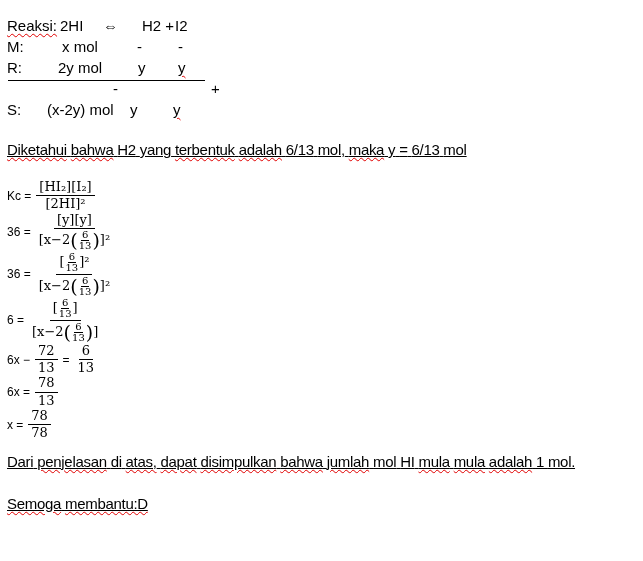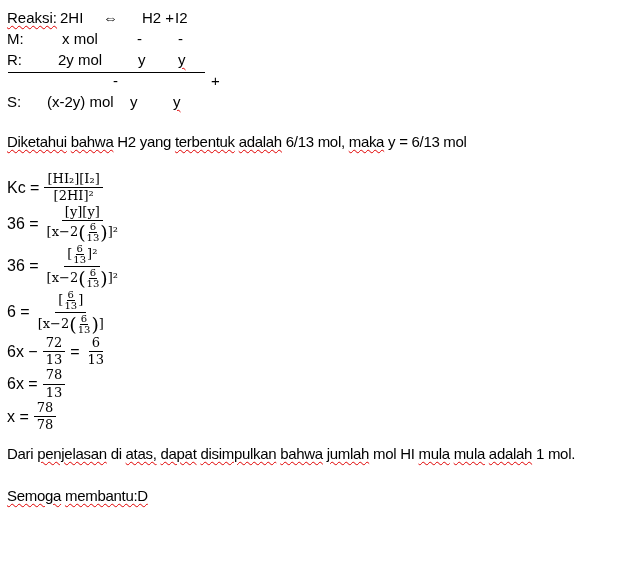--- a/index.html
+++ b/index.html
@@ -7,21 +7,21 @@
     background: var(--background, #fff);
     color: var(--text, #000);
   }
   .page {
     position: relative;
     width: 643px; height: 561px;
     background: var(--background, #fff);
     font-family: "Liberation Sans", sans-serif;
     font-size: 15px;
     color: var(--text, #000);
-    padding-top: 8px;
+    padding-top: 16px;
     box-sizing: border-box;
     overflow: hidden;
   }
   
   .sq {
     text-decoration-line: underline;
     text-decoration-style: wavy;
     text-decoration-color: var(--squiggle, #e00000);
     text-decoration-thickness: 1px;
     text-underline-offset: 2px;
@@ -36,31 +36,32 @@
   .r4-label { left: 7px; }  .r4-c1 { left: 47px; } .r4-c2 { left: 130px; } .r4-c3 { left: 173px; }
   .sum-line  { left: 8px; top: 9px; width: 197px; border-top: 1.5px solid var(--text, #000); height: 0; }
   .sum-minus { left: 113px; top: -4px; }
   .sum-plus  { left: 211px; top: 0px; }
   
   .para {
     margin: 0; padding-left: 7px;
     line-height: 21px;
     white-space: nowrap;
     letter-spacing: -0.3px;
+    text-decoration: underline;
   }
   .mt-18 { margin-top: 18px; }
   .mt-17 { margin-top: 10px; }
   .mt-20 { margin-top: 21px; }
   
   .eqs { margin-top: 20px; padding-left: 7px; }
   .eq {
     display: flex; align-items: center;
     gap: 5px; margin: 1px 0;
   }
-  .lhs { font-family: "Liberation Sans", sans-serif; font-size: 16px; white-space: pre; }
+  .lhs { font-family: "Liberation Sans", sans-serif; font-size: 12px; white-space: pre; }
   .fr {
     display: inline-flex; flex-direction: column; align-items: center;
     font-family: "DejaVu Serif", serif;
     font-size: 13px; line-height: 1.1; text-align: center;
   }
   .fr > .nm {
     border-bottom: 1px solid var(--text, #000);
     padding: 0 3px 1px 3px;
     display: inline-flex; align-items: center; justify-content: center;
   }

